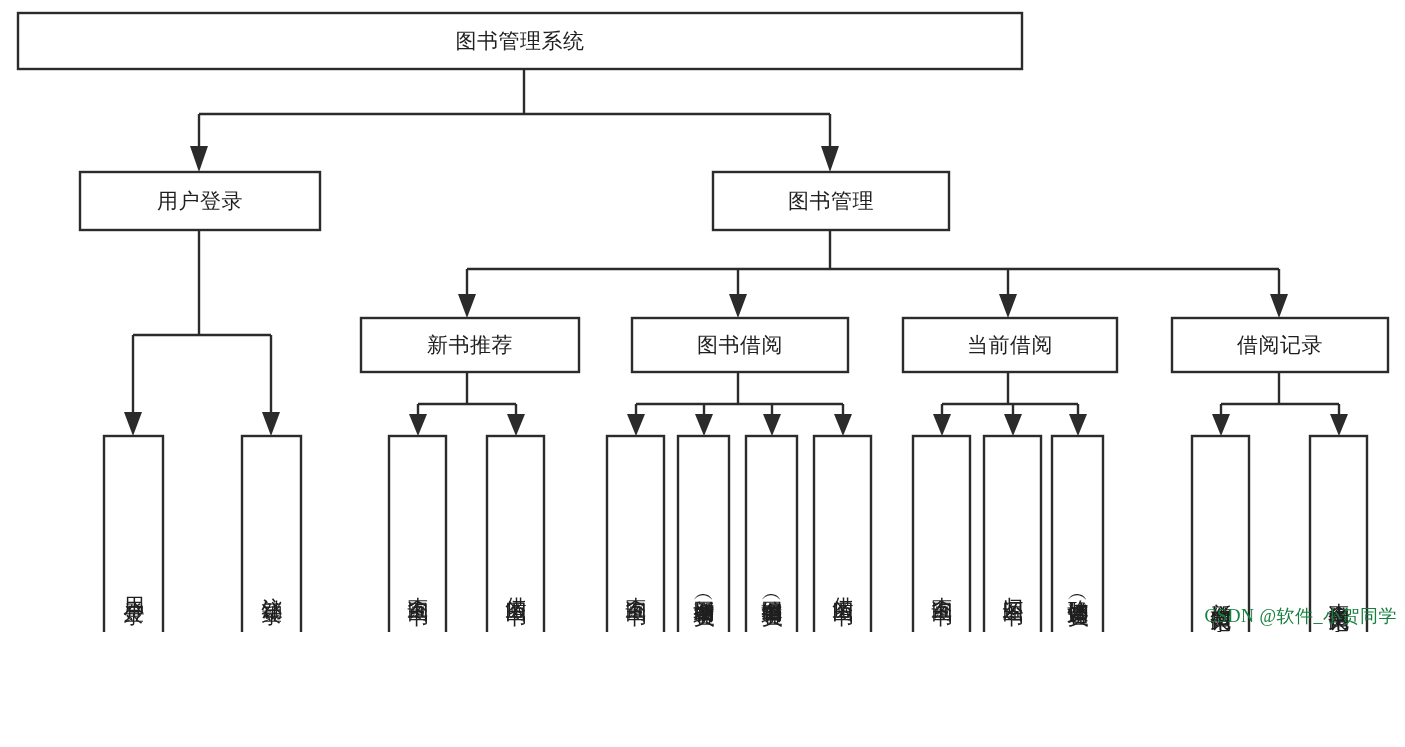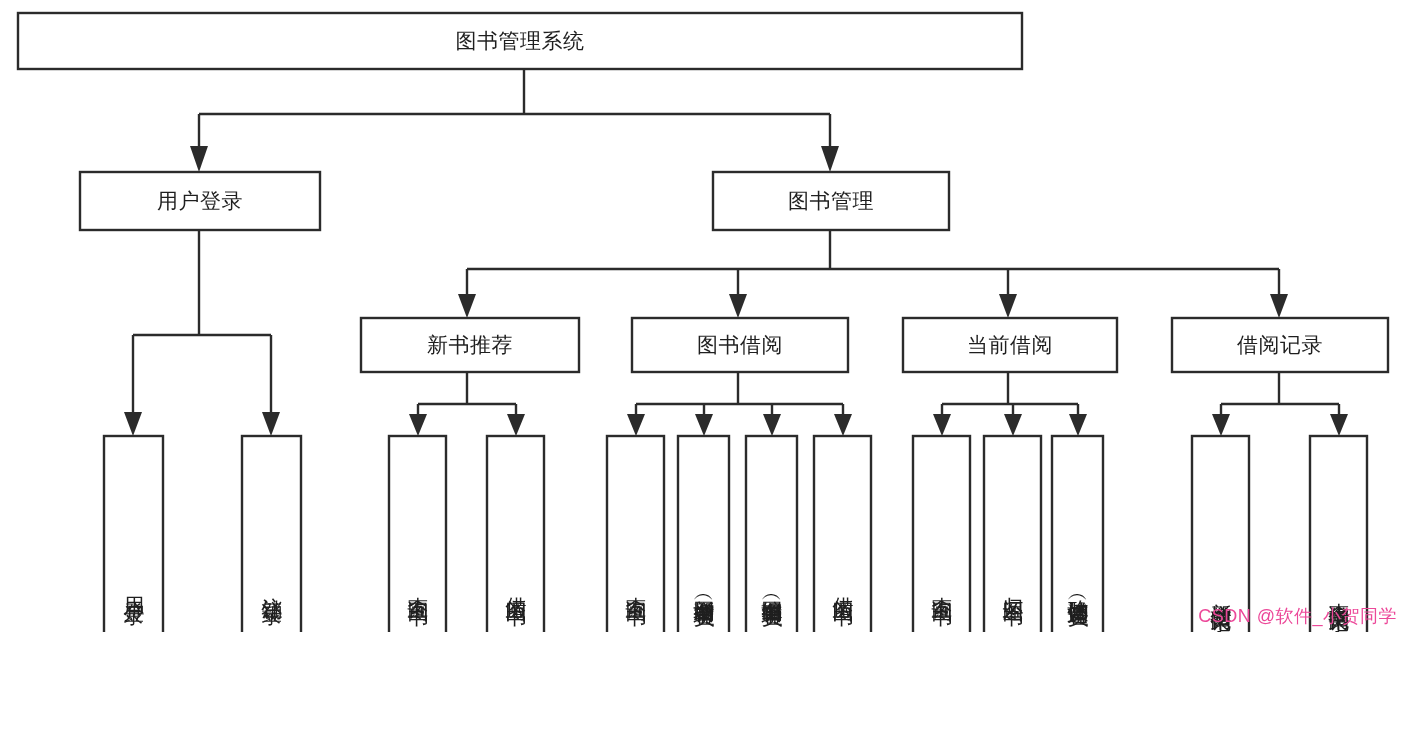--- a/index.html
+++ b/index.html
@@ -60,23 +60,23 @@
     display: flex;
     align-items: center;
     justify-content: center;
     white-space: nowrap;
     pointer-events: none;
   }
   .watermark {
     position: absolute;
     right: 8px;
     bottom: 4px;
-    font-family: Liberation Sans, sans-serif;
+    font-family: Liberation Serif, serif;
     font-size: 18px;
-    color: #ec4899;
+    color: #15803d;
     white-space: nowrap;
     letter-spacing: 0.5px;
   }
 </style>
 </head>
 <body>
 
 <div id="diagram-root">
 
   <svg class="flow" viewBox="0 0 1405 747">

